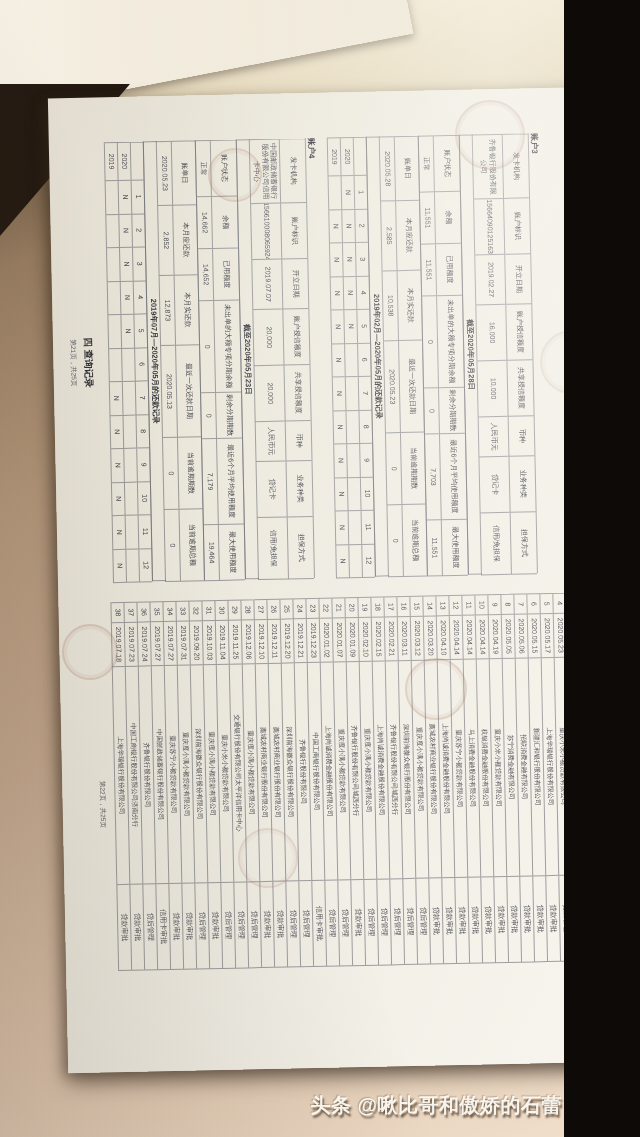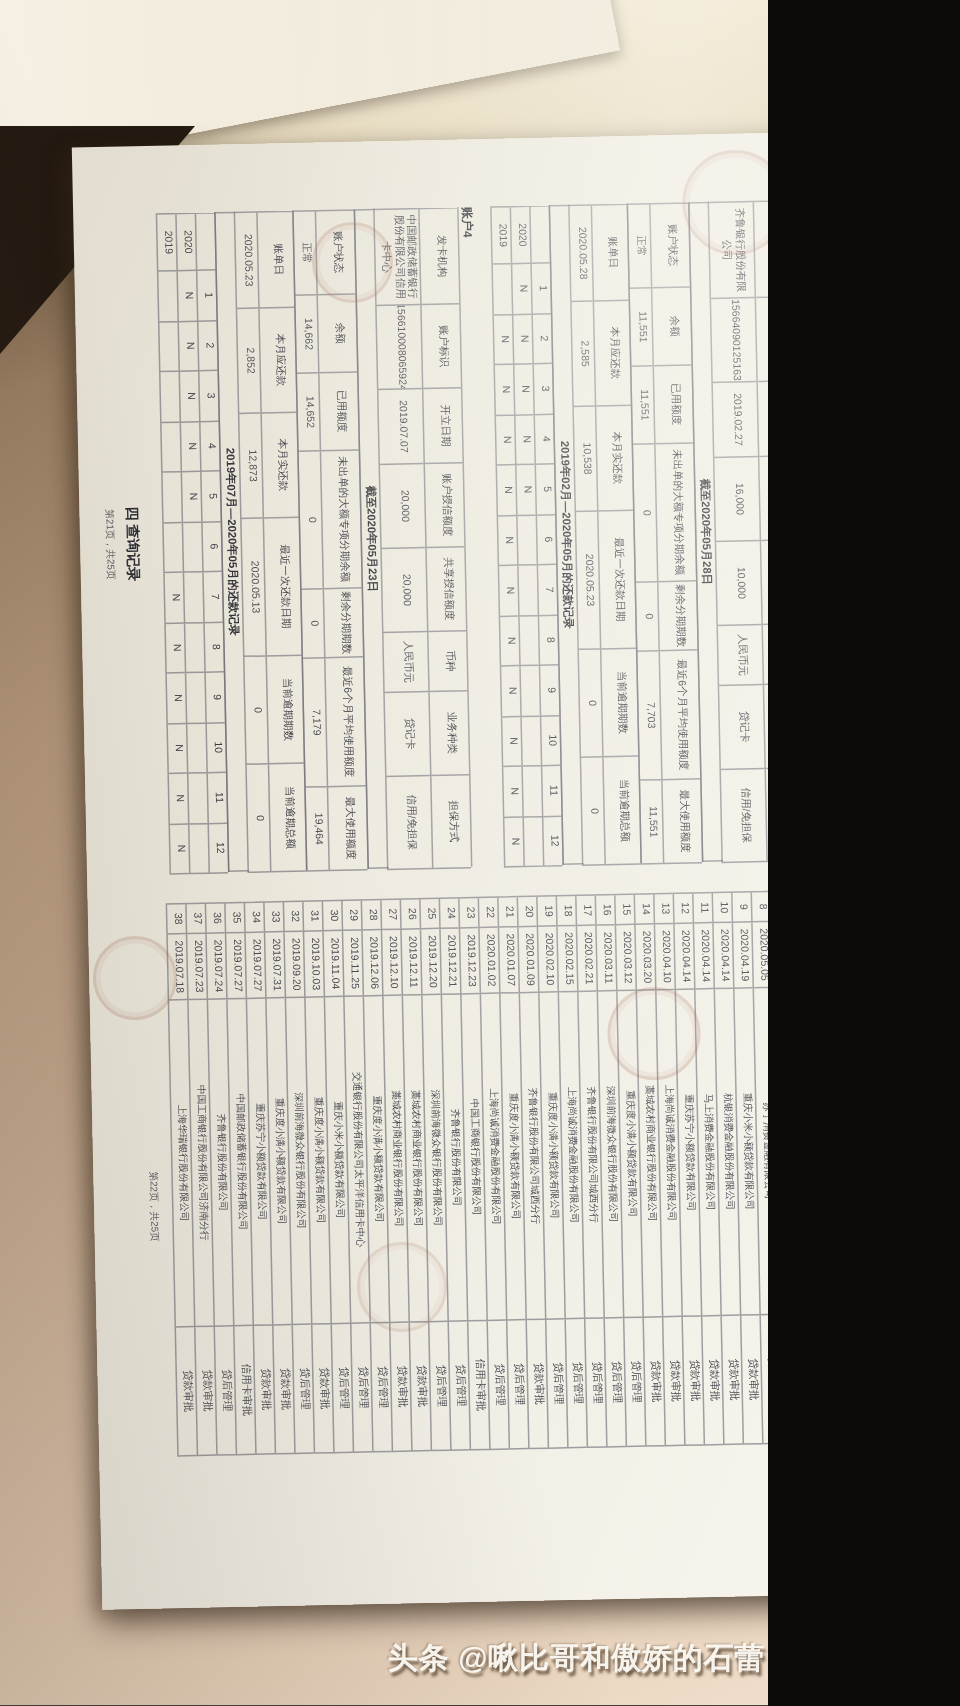--- a/index.html
+++ b/index.html
@@ -1,19 +1,19 @@
 <!DOCTYPE html>
 <html><head>
 <meta charset="utf-8">
 <style>
   :root{ --ln: rgba(96,96,106,.58); }
   *{ box-sizing:border-box; margin:0; padding:0; }
   html,body{ width:640px; height:1137px; overflow:hidden; background:#0d0a08;
              font-family:"Liberation Sans", sans-serif; }
-  .photo{ position:relative; width:512px; height:1137px; overflow:hidden;
+  .photo{ position:relative; width:564px; height:1137px; overflow:hidden;
           background:linear-gradient(160deg,#2a2119 0%,#5f4c38 8%,#977c60 20%,
                      #b2967a 38%,#c3a78d 58%,#d9bfa8 78%,#ead6c0 94%,#f0decb 100%); }
   
   .dark-gap{ position:absolute; left:0; top:84px; width:130px; height:152px;
              clip-path:polygon(0 0,100% 0,0 100%); background:#241a11; z-index:3; }
   .beige-sheet{ position:absolute; left:-15px; top:-25px; width:700px; height:130px;
                 transform:rotate(-1.5deg); z-index:2;
                 background:linear-gradient(#f0e6ce,#e2d5b6);
                 box-shadow:0 3px 7px rgba(60,45,30,.35); }
   .white-corner-sheet{ position:absolute; left:-70px; top:-105px; width:470px; height:185px;

